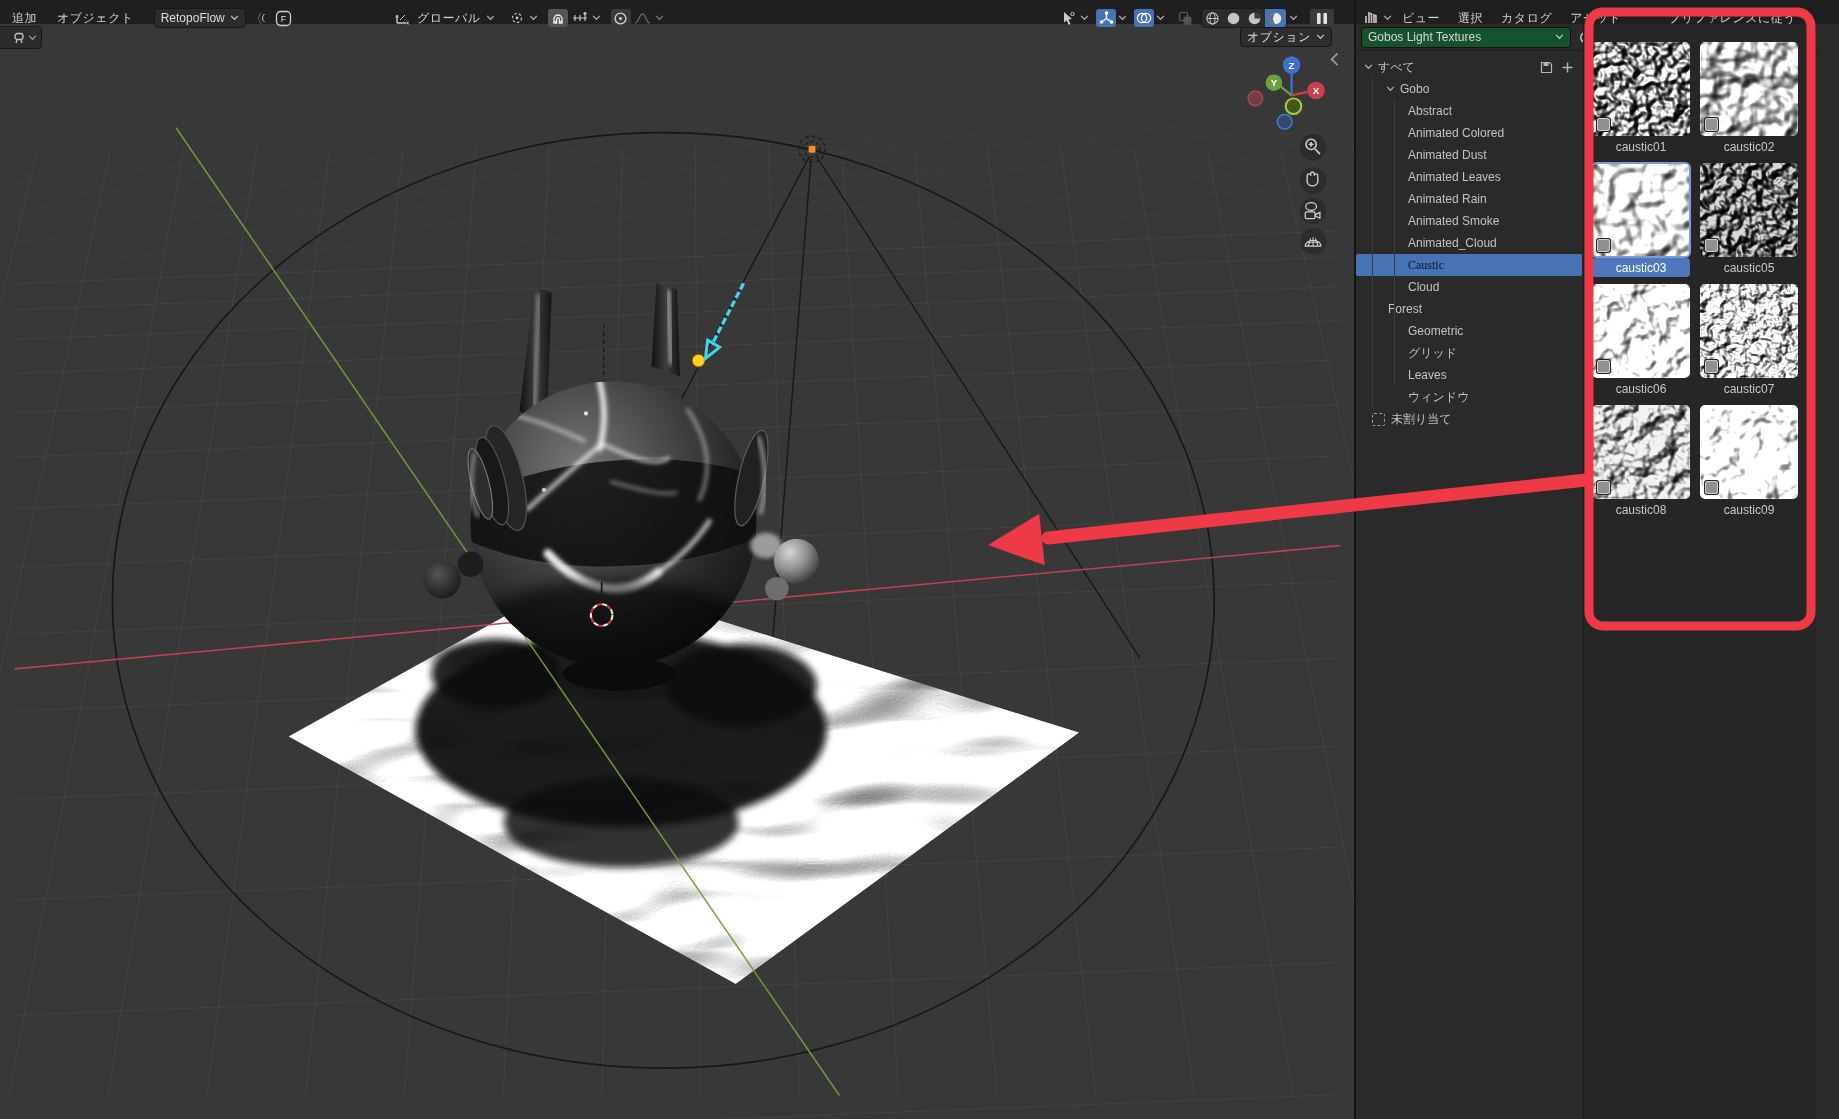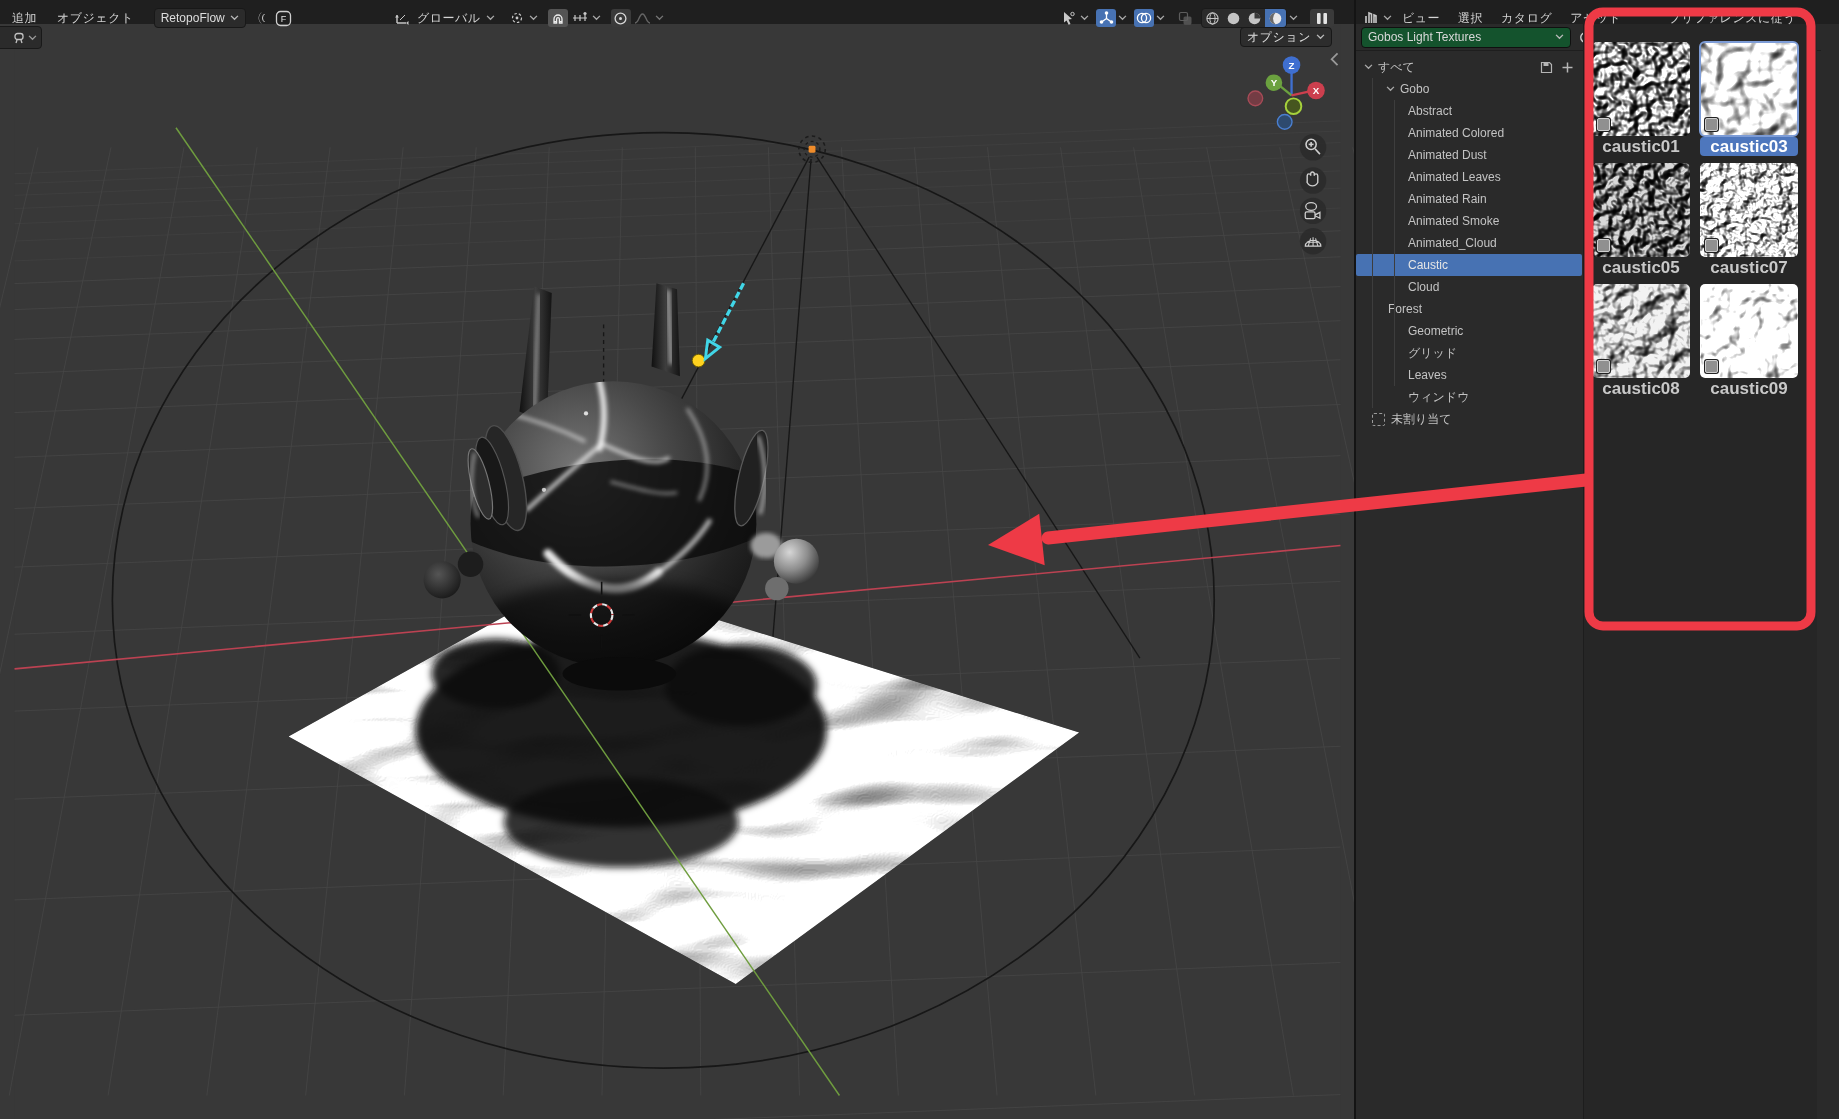--- a/index.html
+++ b/index.html
@@ -27,32 +27,32 @@
   #viewport{left:0;top:24px;width:1355px;height:1095px;background:#383838;overflow:hidden;z-index:1;}
   #vp-divider{left:1354px;top:0;width:2px;height:1119px;background:#141414;z-index:40;}
   
   #panel{left:1356px;top:24px;width:483px;height:1095px;background:#2a2a2a;z-index:10;}
   #libraryrow{position:absolute;left:0;top:0;width:460px;height:26px;background:#2a2a2a;
               display:flex;align-items:center;gap:4px;padding-left:5px;border-bottom:1px solid #1e1e1e;}
   #libsel{flex:0 0 auto;width:196px;height:19px;background:#14532d;border:1px solid #101010;border-radius:4px;
           display:flex;align-items:center;color:#d8d8d8;padding:0 6px;justify-content:space-between;}
   #tree{position:absolute;left:0;top:32px;width:226px;}
   .trow{position:relative;height:22px;display:flex;align-items:center;color:#c3c3c3;white-space:nowrap;text-align:center;}
-  .trow.sel{background:#4772b3;border-radius:2px;color:#e5e5e5;}
+  .trow.sel{background:#4772b3;border-radius:2px;color:#0f172a;font-family:Liberation Serif, serif;}
   .tguide{position:absolute;width:1px;background:#3d3d3d;}
   #grid-area{position:absolute;left:227px;top:0;width:233px;height:1095px;background:#262626;border-left:1px solid #1d1d1d;}
   #assetgrid{position:absolute;left:8px;top:18px;width:220px;display:grid;
              grid-template-columns:98px 98px;column-gap:10px;row-gap:7px;}
   .cell{width:98px;}
   .thumb{width:98px;height:94px;border-radius:5px;overflow:hidden;position:relative;background:#000;}
   .cell.sel .thumb{outline:2px solid #7d9cd6;outline-offset:-1px;}
   .badge{position:absolute;left:5px;bottom:5px;width:11px;height:11px;background:#909090;
          border:1px solid #cfcfcf;border-radius:2px;box-shadow:0 0 0 1px #222;}
   .alabel{height:19px;margin-top:1px;display:flex;align-items:center;justify-content:center;
-          color:#c8c8c8;font-size:17px;font-weight:bold;}
+          color:#c8c8c8;font-size:12px;}
   .cell.sel .alabel{background:#4e77bd;border-radius:4px;color:#fff;}
   #rightstrip{left:1816px;top:0;width:23px;height:1119px;background:#232323;z-index:5;}
   
   #overlay{left:0;top:0;z-index:60;pointer-events:none;}
   .jp{letter-spacing:.5px;}
 </style>
 </head>
 <body>
 
 <div class="abs" id="vp-header">
@@ -593,20 +593,34 @@
                 <feSpecularLighting in="n" surfaceScale="3" specularConstant="1.2" specularExponent="16" lighting-color="#ffffff" result="s">
                   <feDistantLight azimuth="45" elevation="62"></feDistantLight>
                 </feSpecularLighting>
                 <feComposite in="s" in2="s" operator="arithmetic" k1="0" k2="1" k3="0" k4="0"></feComposite>
               </filter>
               <rect width="98" height="94" fill="#000"></rect>
               <rect width="98" height="94" filter="url(#tf0)"></rect>
             </svg><span class="badge"></span></div>
           <div class="alabel">caustic01</div>
         </div>
+        <div class="cell">
+          <div class="thumb"><svg width="98" height="94">
+              <filter id="tf1" x="0" y="0" width="100%" height="100%">
+                <feTurbulence type="fractalNoise" baseFrequency="0.055" numOctaves="2" seed="11" result="n"></feTurbulence>
+                <feSpecularLighting in="n" surfaceScale="4" specularConstant="1.2" specularExponent="9" lighting-color="#ffffff" result="s">
+                  <feDistantLight azimuth="45" elevation="62"></feDistantLight>
+                </feSpecularLighting>
+                <feComposite in="s" in2="s" operator="arithmetic" k1="0" k2="1" k3="0" k4="0"></feComposite>
+              </filter>
+              <rect width="98" height="94" fill="#000"></rect>
+              <rect width="98" height="94" filter="url(#tf1)"></rect>
+            </svg><span class="badge"></span></div>
+          <div class="alabel">caustic02</div>
+        </div>
         <div class="cell sel">
           <div class="thumb"><svg width="98" height="94">
               <filter id="tf2" x="0" y="0" width="100%" height="100%">
                 <feTurbulence type="fractalNoise" baseFrequency="0.05" numOctaves="2" seed="7" result="n"></feTurbulence>
                 <feSpecularLighting in="n" surfaceScale="4.5" specularConstant="1.2" specularExponent="7" lighting-color="#ffffff" result="s">
                   <feDistantLight azimuth="45" elevation="62"></feDistantLight>
                 </feSpecularLighting>
                 <feComposite in="s" in2="s" operator="arithmetic" k1="0" k2="1.15" k3="0" k4="0"></feComposite>
               </filter>
               <rect width="98" height="94" fill="#000"></rect>
@@ -620,20 +634,34 @@
                 <feTurbulence type="fractalNoise" baseFrequency="0.1" numOctaves="2" seed="33" result="n"></feTurbulence>
                 <feSpecularLighting in="n" surfaceScale="2.4" specularConstant="1.2" specularExponent="22" lighting-color="#ffffff" result="s">
                   <feDistantLight azimuth="45" elevation="62"></feDistantLight>
                 </feSpecularLighting>
                 <feComposite in="s" in2="s" operator="arithmetic" k1="0" k2="0.85" k3="0" k4="0"></feComposite>
               </filter>
               <rect width="98" height="94" fill="#000"></rect>
               <rect width="98" height="94" filter="url(#tf4)"></rect>
             </svg><span class="badge"></span></div>
           <div class="alabel">caustic05</div>
+        </div>
+        <div class="cell">
+          <div class="thumb"><svg width="98" height="94">
+              <filter id="tf5" x="0" y="0" width="100%" height="100%">
+                <feTurbulence type="fractalNoise" baseFrequency="0.042" numOctaves="3" seed="14" result="n"></feTurbulence>
+                <feSpecularLighting in="n" surfaceScale="5" specularConstant="1.2" specularExponent="5" lighting-color="#ffffff" result="s">
+                  <feDistantLight azimuth="45" elevation="62"></feDistantLight>
+                </feSpecularLighting>
+                <feComposite in="s" in2="s" operator="arithmetic" k1="0" k2="1.25" k3="0" k4="0"></feComposite>
+              </filter>
+              <rect width="98" height="94" fill="#000"></rect>
+              <rect width="98" height="94" filter="url(#tf5)"></rect>
+            </svg><span class="badge"></span></div>
+          <div class="alabel">caustic06</div>
         </div>
         <div class="cell">
           <div class="thumb"><svg width="98" height="94">
               <filter id="tf6" x="0" y="0" width="100%" height="100%">
                 <feTurbulence type="fractalNoise" baseFrequency="0.08" numOctaves="3" seed="27" result="n"></feTurbulence>
                 <feSpecularLighting in="n" surfaceScale="4" specularConstant="1.2" specularExponent="6" lighting-color="#ffffff" result="s">
                   <feDistantLight azimuth="45" elevation="62"></feDistantLight>
                 </feSpecularLighting>
                 <feComposite in="s" in2="s" operator="arithmetic" k1="0" k2="1.1" k3="0" k4="0"></feComposite>
               </filter>

